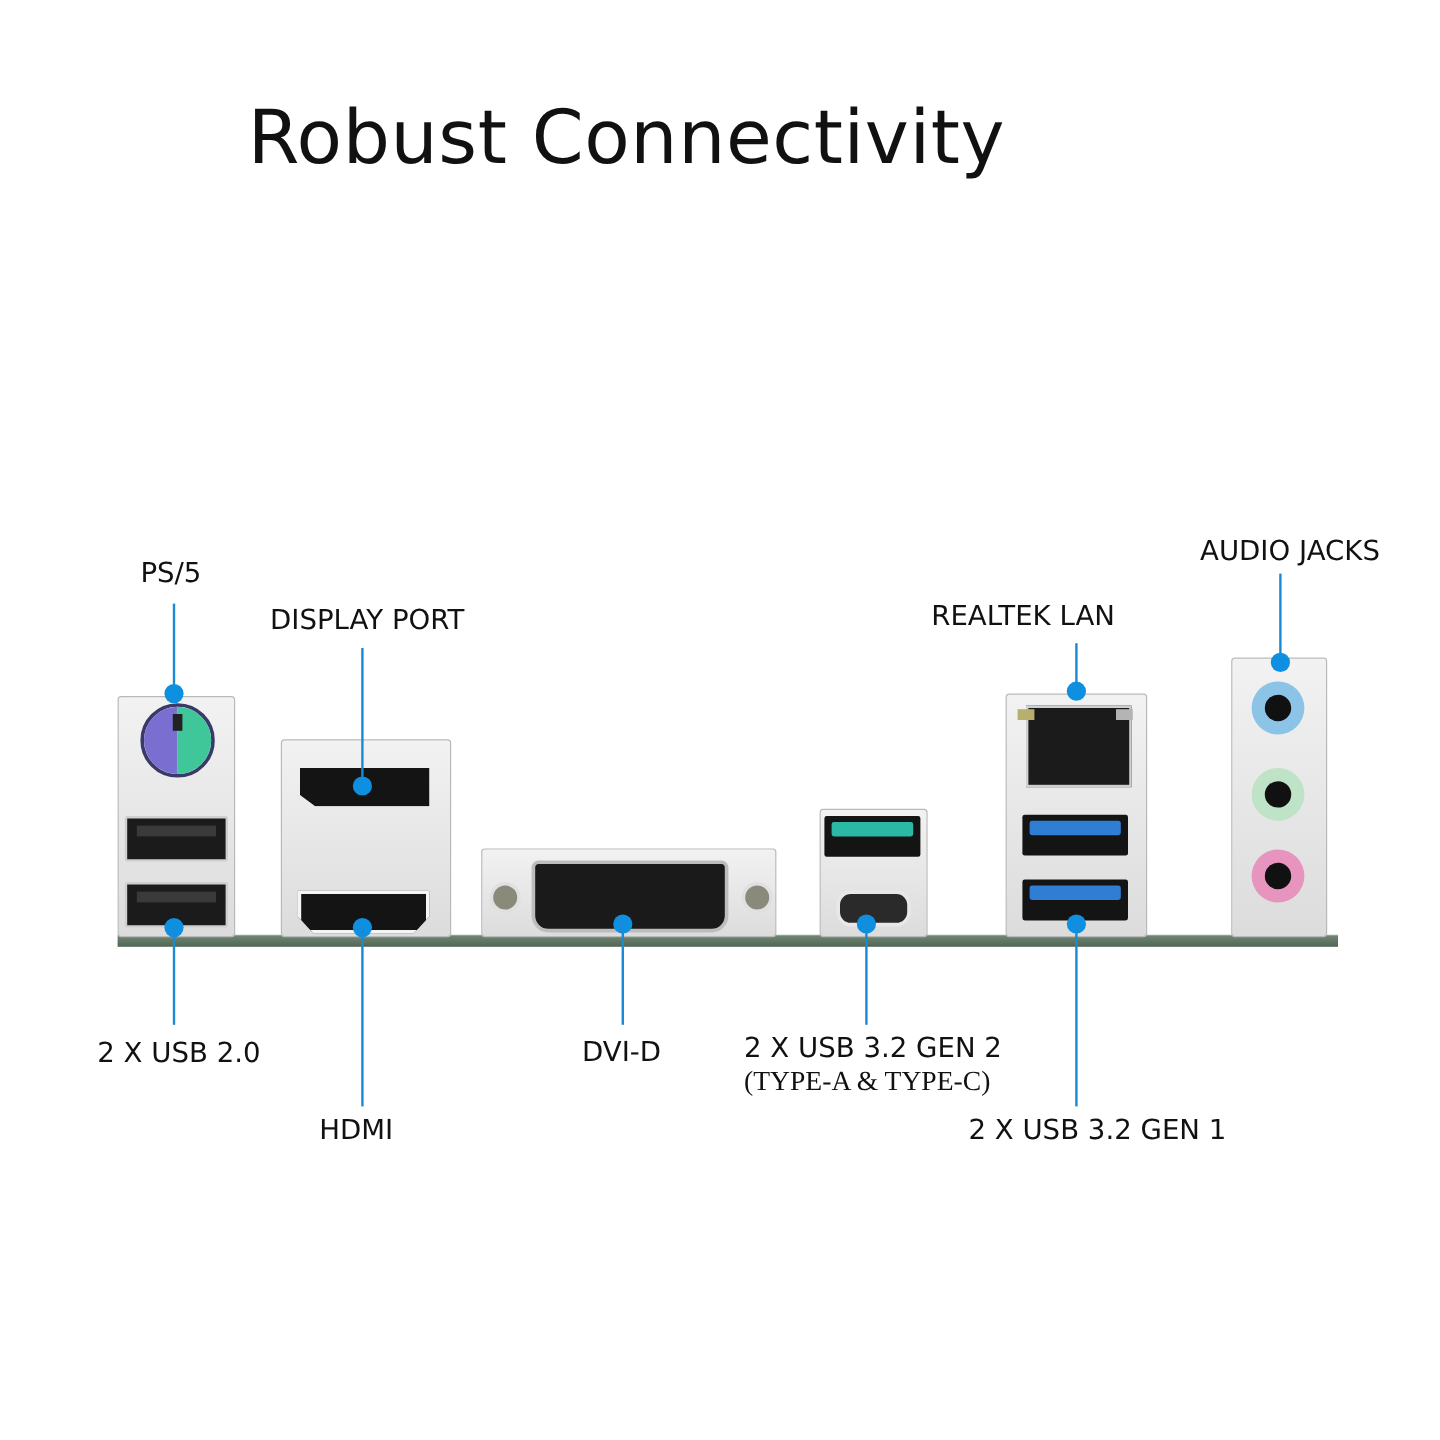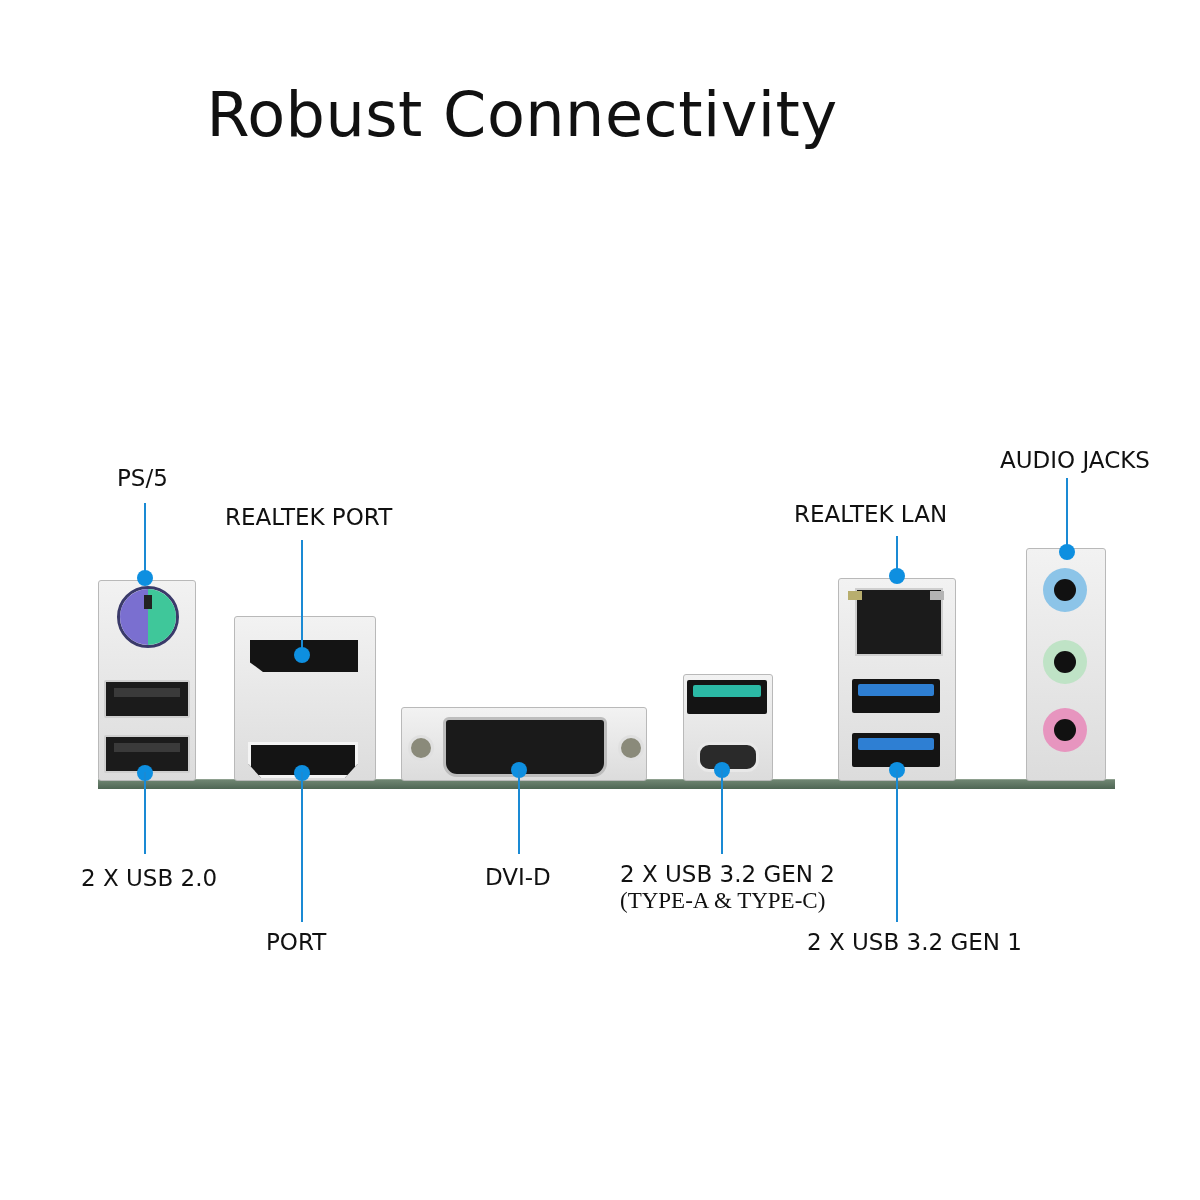--- a/index.html
+++ b/index.html
@@ -83,46 +83,46 @@
   <div class="dot" style="left:137px;top:570px;"></div>
 </div>
 
 <div>
   <div class="dot" style="left:137px;top:765px;"></div>
   <div class="vline" style="left:144px;top:772px;height:82px;"></div>
   <div class="label" style="left:81px;top:866px;">2 X USB 2.0</div>
 </div>
 
 <div>
-  <div class="label" style="left:225px;top:505px;">REALTEK PORT</div>
+  <div class="label" style="left:225px;top:505px;">DISPLAY PORT</div>
   <div class="vline" style="left:301px;top:540px;height:116px;"></div>
   <div class="dot" style="left:294px;top:647px;"></div>
 </div>
 
 <div>
   <div class="dot" style="left:294px;top:765px;"></div>
   <div class="vline" style="left:301px;top:772px;height:150px;"></div>
-  <div class="label" style="left:266px;top:930px;">PORT</div>
+  <div class="label" style="left:266px;top:930px;">HDMI</div>
 </div>
 
 <div>
   <div class="dot" style="left:511px;top:762px;"></div>
   <div class="vline" style="left:518px;top:770px;height:84px;"></div>
   <div class="label" style="left:485px;top:865px;text-align:center;">DVI-D</div>
 </div>
 
 <div>
   <div class="dot" style="left:714px;top:762px;"></div>
   <div class="vline" style="left:721px;top:770px;height:84px;"></div>
   <div class="label" style="left:620px;top:862px;">2 X USB 3.2 GEN 2</div>
   <div class="label" style="left:620px;top:888px;font-family:Liberation Serif, serif;">(TYPE-A &amp; TYPE-C)</div>
 </div>
 
 <div>
-  <div class="label" style="left:794px;top:502px;">REALTEK LAN</div>
+  <div class="label" style="left:776px;top:502px;">REALTEK LAN</div>
   <div class="vline" style="left:896px;top:536px;height:40px;"></div>
   <div class="dot" style="left:889px;top:568px;"></div>
 </div>
 
 <div>
   <div class="dot" style="left:889px;top:762px;"></div>
   <div class="vline" style="left:896px;top:770px;height:152px;"></div>
   <div class="label" style="left:807px;top:930px;">2 X USB 3.2 GEN 1</div>
 </div>
 

